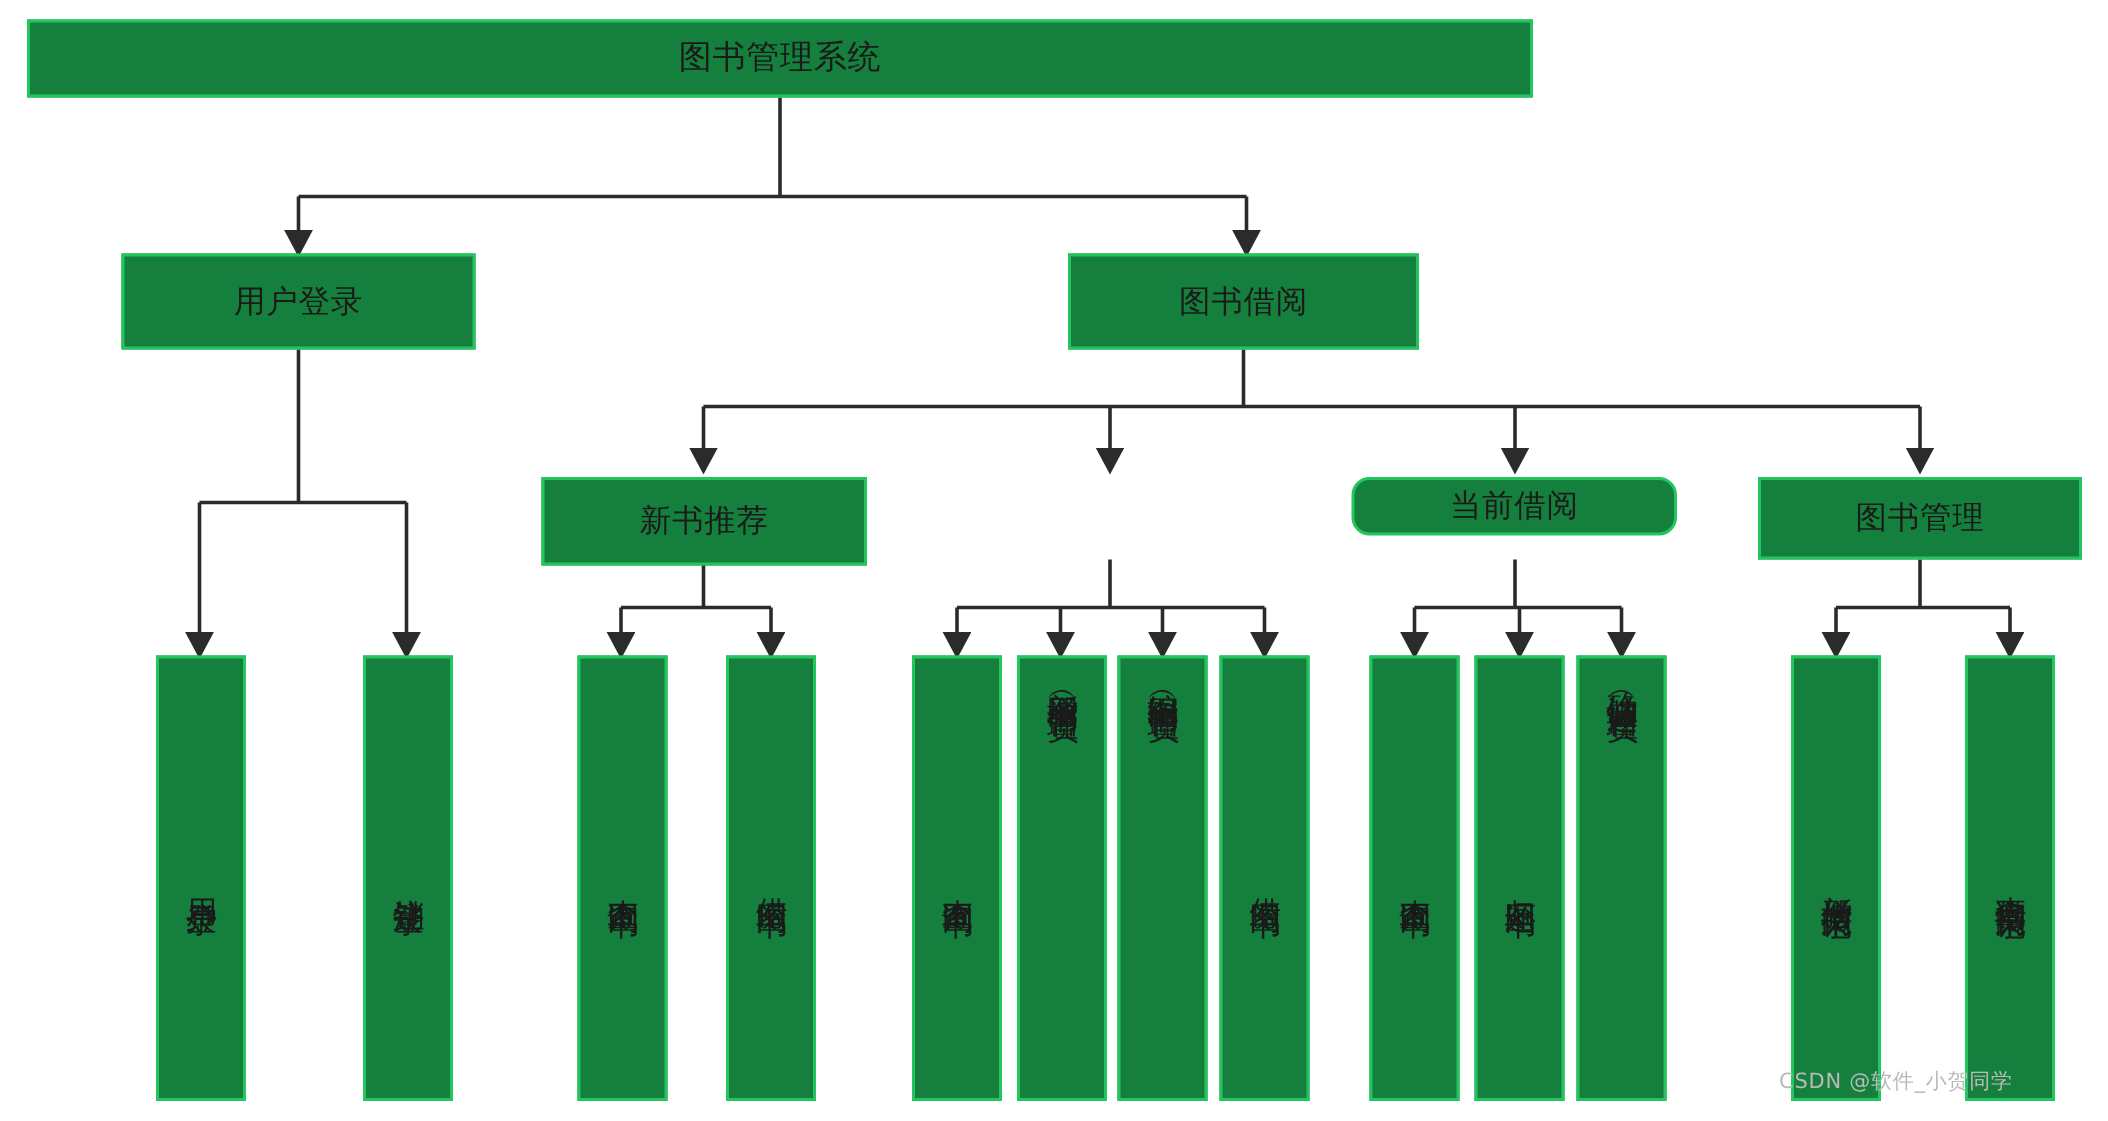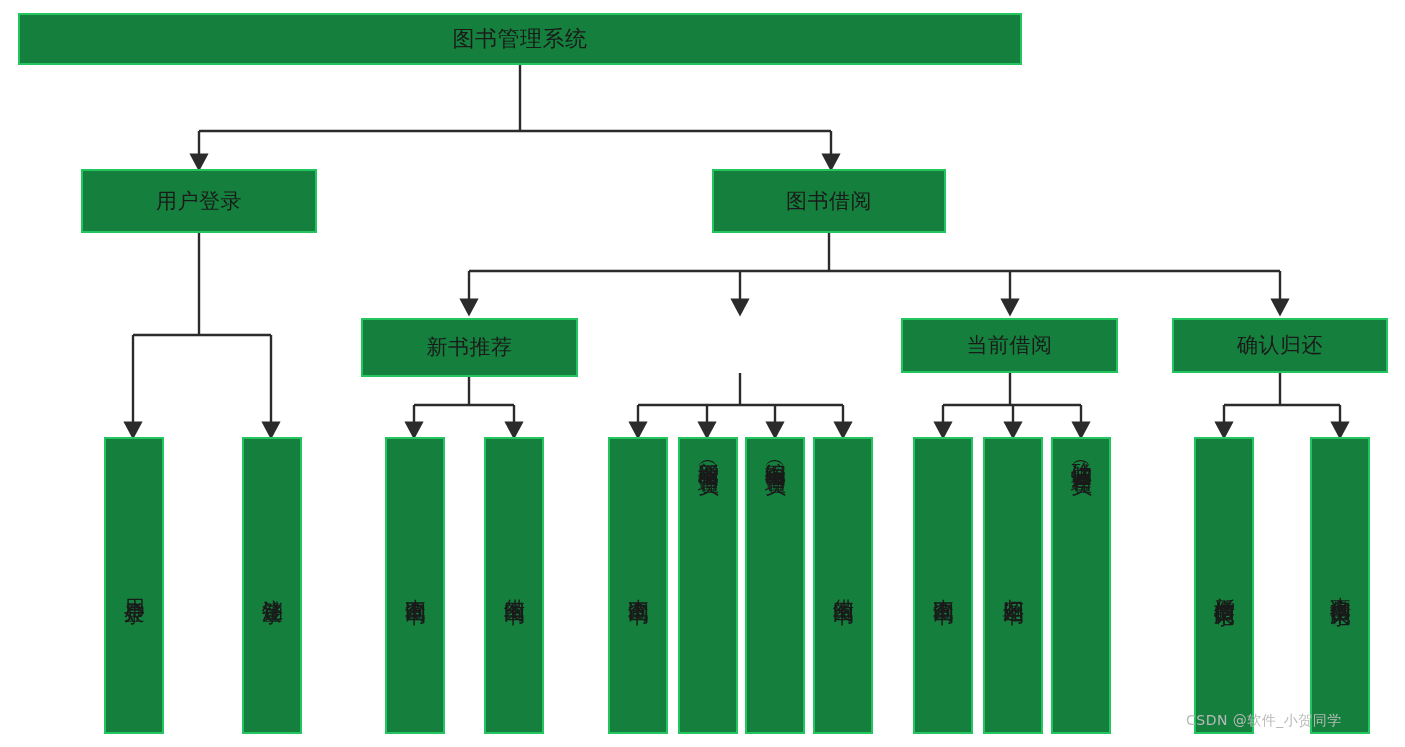--- a/index.html
+++ b/index.html
@@ -149,26 +149,26 @@
 
   <div class="node horiz" style="left:712px; top:169px; width:234px; height:64px;">
     <span class="label">图书借阅</span>
   </div>
 
   <div class="node horiz" style="left:361px; top:318px; width:217px; height:59px;">
     <span class="label">新书推荐</span>
   </div>
 
 
-  <div class="node horiz" style="left:901px; top:318px; width:217px; height:55px;">
+  <div class="node horiz" style="left:901px; top:318px; width:217px; height:39px;border-radius:12px;">
     <span class="label">当前借阅</span>
   </div>
 
   <div class="node horiz" style="left:1172px; top:318px; width:216px; height:55px;">
-    <span class="label">确认归还</span>
+    <span class="label">图书管理</span>
   </div>
 
   <div class="node vert mid" style="left:104px; top:437px; width:60px; height:297px;">
     <span class="label">用户登录</span>
   </div>
 
   <div class="node vert mid" style="left:242px; top:437px; width:60px; height:297px;">
     <span class="label">注销登录</span>
   </div>
 

